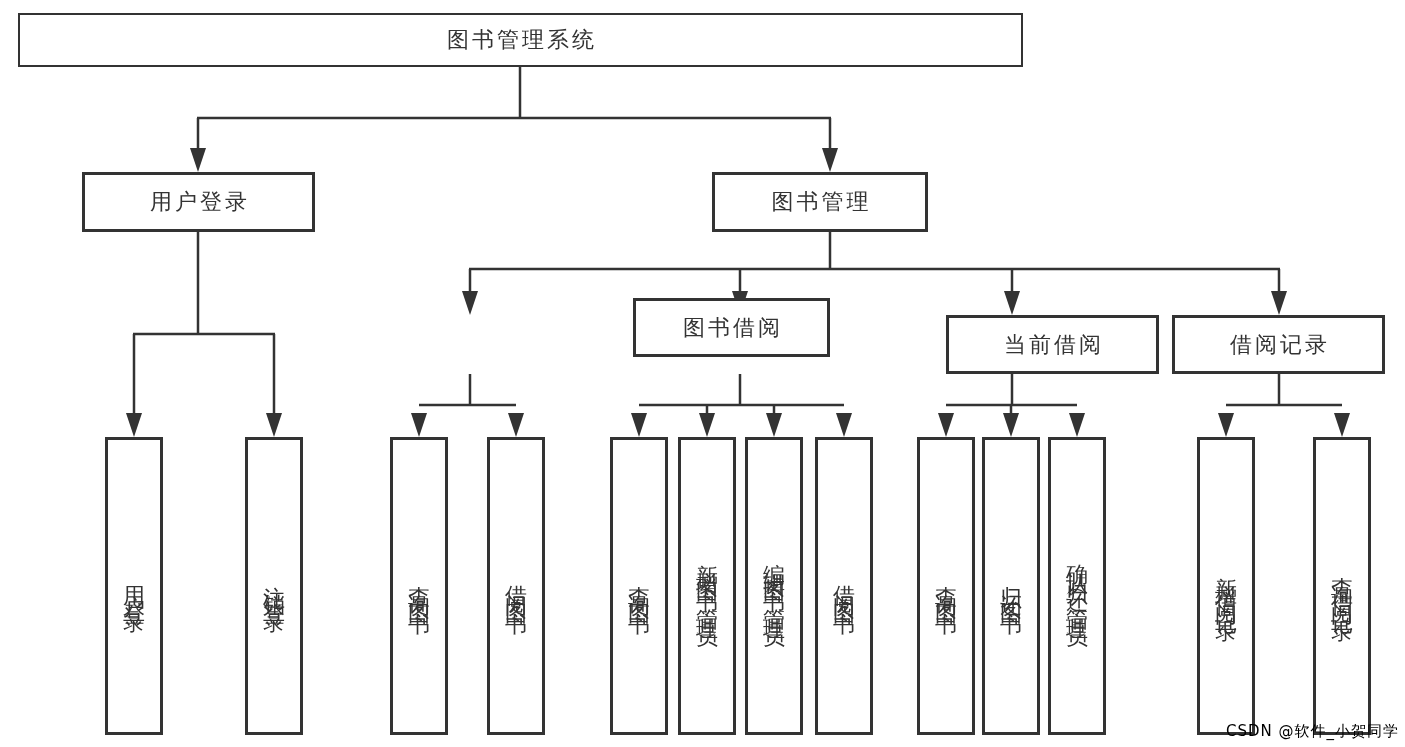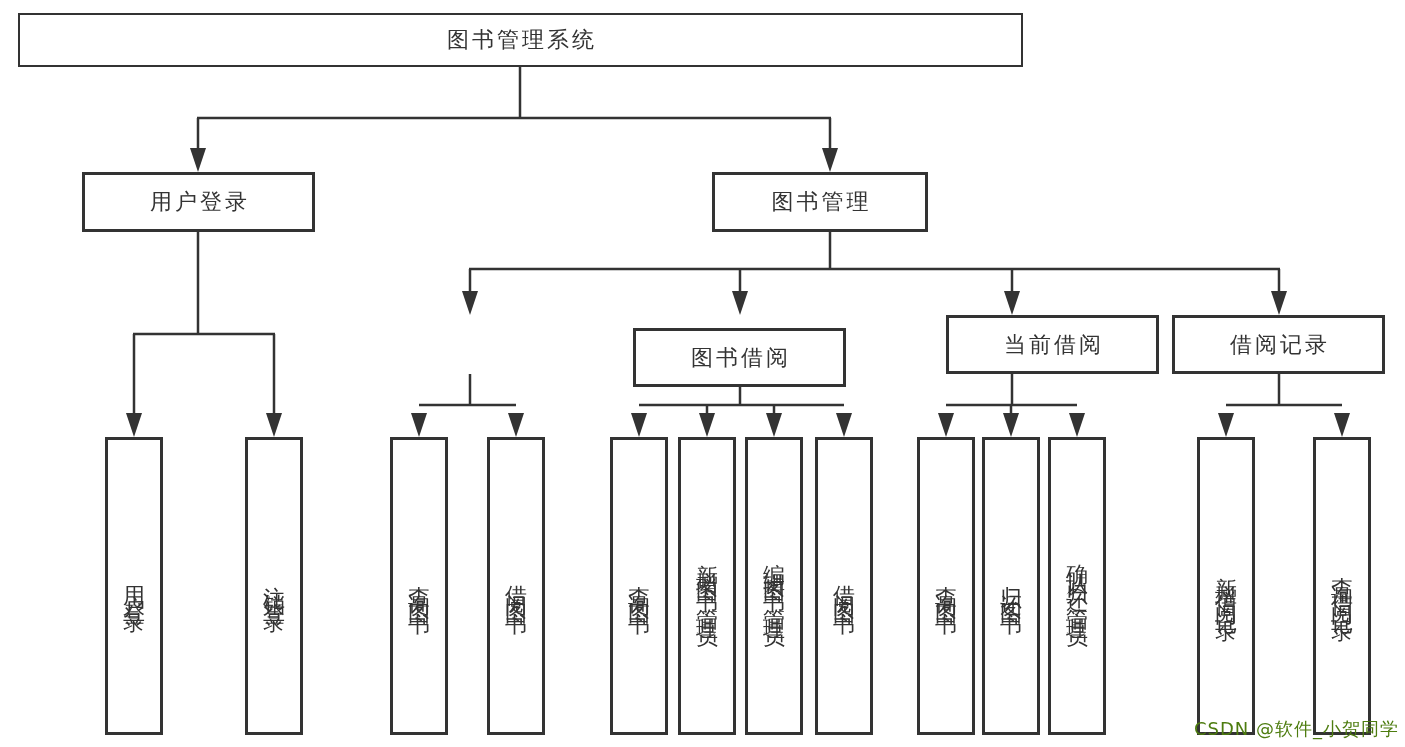--- a/index.html
+++ b/index.html
@@ -41,23 +41,23 @@
     writing-mode: vertical-rl;
     text-orientation: mixed;
     letter-spacing: 9px;
     text-indent: 0;
     font-size: 22px;
   }
   .watermark {
     position: absolute;
     right: 6px;
     bottom: 6px;
-    font-size: 18px;
+    font-size: 15px;
     letter-spacing: 1px;
-    color: #4d7c0f;
+    color: #000000;
     white-space: nowrap;
   }
 </style>
 </head>
 <body>
 
 <div class="canvas">
 
   <svg class="connectors" width="1405" height="747" viewBox="0 0 1405 747">
     <g stroke="#333333" stroke-width="2.5" fill="none">
@@ -115,21 +115,21 @@
       <path d="M1218 413 L1234 413 L1226 437 Z"></path>
       <path d="M1334 413 L1350 413 L1342 437 Z"></path>
     </g>
   </svg>
 
   <div class="node root" style="left:18px; top:13px; width:1005px; height:54px">图书管理系统</div>
 
   <div class="node" style="left:82px; top:172px; width:233px; height:60px">用户登录</div>
   <div class="node" style="left:712px; top:172px; width:216px; height:60px">图书管理</div>
 
-  <div class="node" style="left:633px; top:328px; width:213px; height:59px">图书借阅</div>
+  <div class="node" style="left:633px; top:298px; width:197px; height:59px">图书借阅</div>
   <div class="node" style="left:946px; top:315px; width:213px; height:59px">当前借阅</div>
   <div class="node" style="left:1172px; top:315px; width:213px; height:59px">借阅记录</div>
 
   <div class="node leaf" style="left:105px; top:437px; width:58px; height:298px">用户登录</div>
   <div class="node leaf" style="left:245px; top:437px; width:58px; height:298px">注销登录</div>
 
   <div class="node leaf" style="left:390px; top:437px; width:58px; height:298px">查询图书</div>
   <div class="node leaf" style="left:487px; top:437px; width:58px; height:298px">借阅图书</div>
 
   <div class="node leaf" style="left:610px; top:437px; width:58px; height:298px">查询图书</div>

